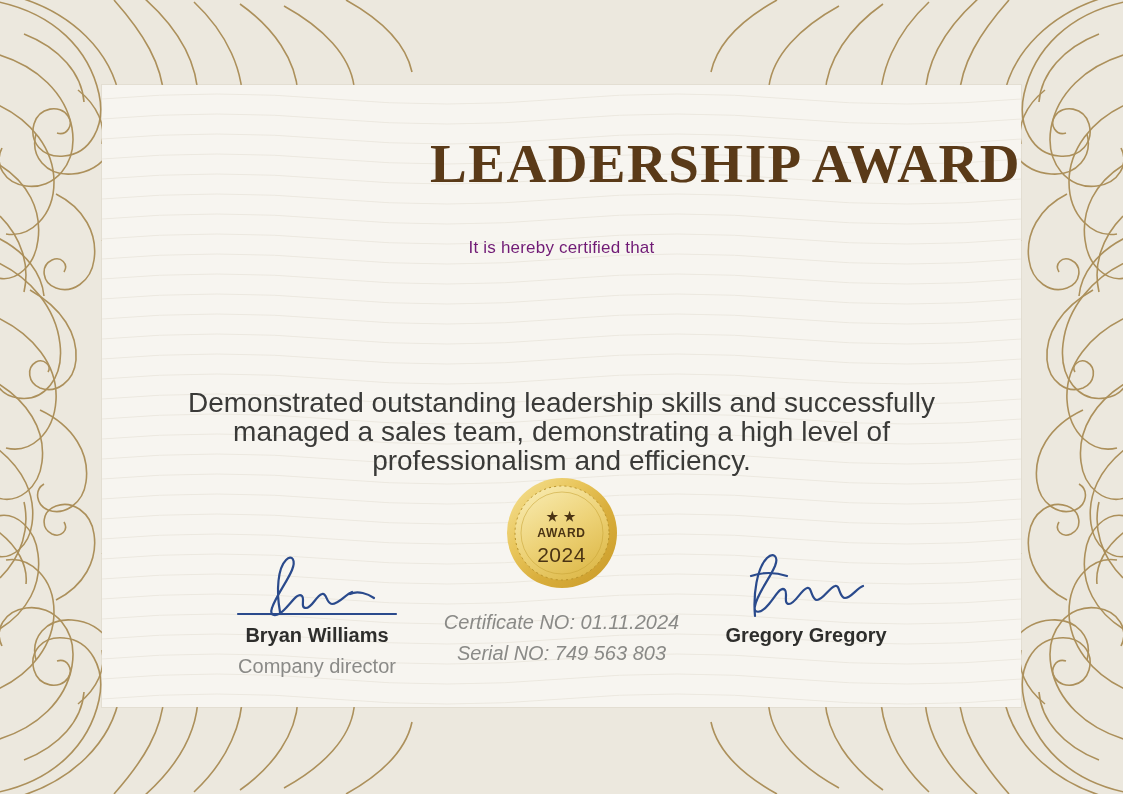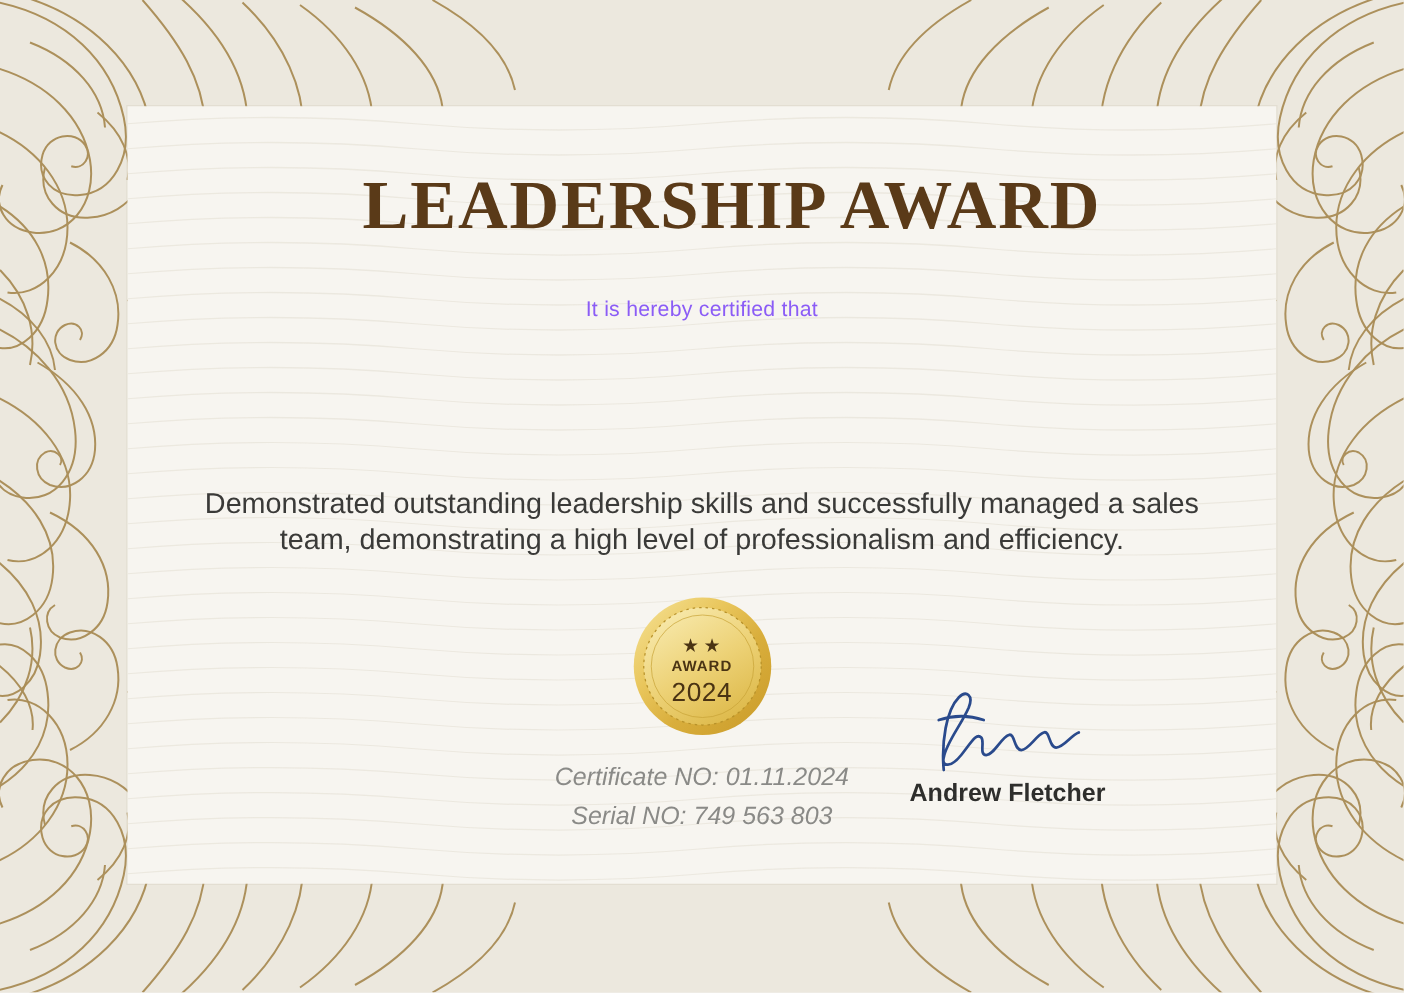--- a/index.html
+++ b/index.html
@@ -54,56 +54,55 @@
     position: relative;
     width: 100%;
     height: 100%;
   }
 
   .title {
     position: absolute;
     top: 47px;
     left: 0;
     width: 100%;
-    text-align: center;
+    text-align: right;
     font-family: "Liberation Serif", serif;
     font-weight: bold;
     font-size: 55px;
     letter-spacing: 1.5px;
     color: #5a3a18;
-    padding-left: 24px;
   }
   .subtitle {
     position: absolute;
     top: 153px;
     left: 0;
     width: 100%;
     text-align: center;
     font-size: 17px;
-    color: #8b5cf6;
+    color: #701a75;
     letter-spacing: 0.2px;
   }
   .recipient {
     position: absolute;
     top: 196px;
     left: 0;
     width: 100%;
     text-align: center;
     font-family: "Liberation Serif", serif;
     font-size: 68px;
     color: #5a3a18;
     letter-spacing: 0.5px;
   }
   .description {
     position: absolute;
     top: 303px;
     left: 50px;
     width: 819px;
     text-align: center;
-    font-size: 23px;
+    font-size: 28px;
     line-height: 29px;
     color: #3a3a38;
   }
 
   
   .seal {
     position: absolute;
     left: 50%;
     top: 392px;
     transform: translateX(-50%);
@@ -357,31 +356,44 @@
           <circle cx="56" cy="56" r="47" fill="none" stroke="#b8922a" stroke-width="1" stroke-dasharray="2 3.2"></circle>
           <circle cx="56" cy="56" r="41" fill="none" stroke="#c8a336" stroke-width="0.8" opacity="0.7"></circle>
         </svg>
         <div class="seal-text">
           <div class="seal-label" style="font-size:13px;letter-spacing:1px;line-height:14px;">★ ★</div>
           <div class="seal-label">AWARD</div>
           <div class="seal-year">2024</div>
         </div>
       </div>
 
+      <div class="sig-block sig-left">
+        <div class="sig-mark">
+          <svg width="190" height="68" viewBox="0 0 190 68" fill="none" xmlns="http://www.w3.org/2000/svg">
+            <g stroke="#2a4a8c" stroke-width="2.2" fill="none" stroke-linecap="round">
+              <path d="M58 62 C 54 40, 56 18, 64 10 C 70 4, 74 10, 70 20 C 65 32, 54 46, 50 58 C 47 66, 54 68, 62 60 C 70 52, 76 42, 80 46 C 83 49, 78 58, 84 58 C 90 58, 94 46, 100 44 C 105 42, 104 54, 110 54 C 117 54, 124 44, 130 42"></path>
+              <path d="M128 44 C 136 40, 146 44, 152 48"></path>
+              <path d="M16 64 L 174 64"></path>
+            </g>
+          </svg>
+        </div>
+        <div class="sig-name">Bryan Williams</div>
+        <div class="sig-role">Company director</div>
+      </div>
 
       <div class="sig-block sig-right">
         <div class="sig-mark">
           <svg width="190" height="68" viewBox="0 0 190 68" fill="none" xmlns="http://www.w3.org/2000/svg">
             <g stroke="#2a4a8c" stroke-width="2.2" fill="none" stroke-linecap="round">
               <path d="M44 66 C 42 44, 46 18, 56 8 C 62 2, 68 6, 64 16 C 58 30, 46 44, 44 56 C 42 64, 50 64, 58 54 C 66 44, 70 36, 74 40 C 77 43, 72 54, 78 54 C 84 54, 90 40, 96 38 C 101 36, 100 50, 106 50 C 112 50, 118 38, 124 36 C 129 34, 128 48, 134 48 C 140 48, 146 38, 152 36"></path>
               <path d="M40 26 C 52 22, 64 22, 76 26"></path>
             </g>
           </svg>
         </div>
-        <div class="sig-name">Andrew Fletcher</div>
+        <div class="sig-name">Gregory Gregory</div>
       </div>
 
       <div class="cert-info">
         <div class="cert-line">Certificate NO: 01.11.2024</div>
         <div class="cert-line">Serial NO: 749 563 803</div>
       </div>
 
     </div>
   </div>
 </div>

